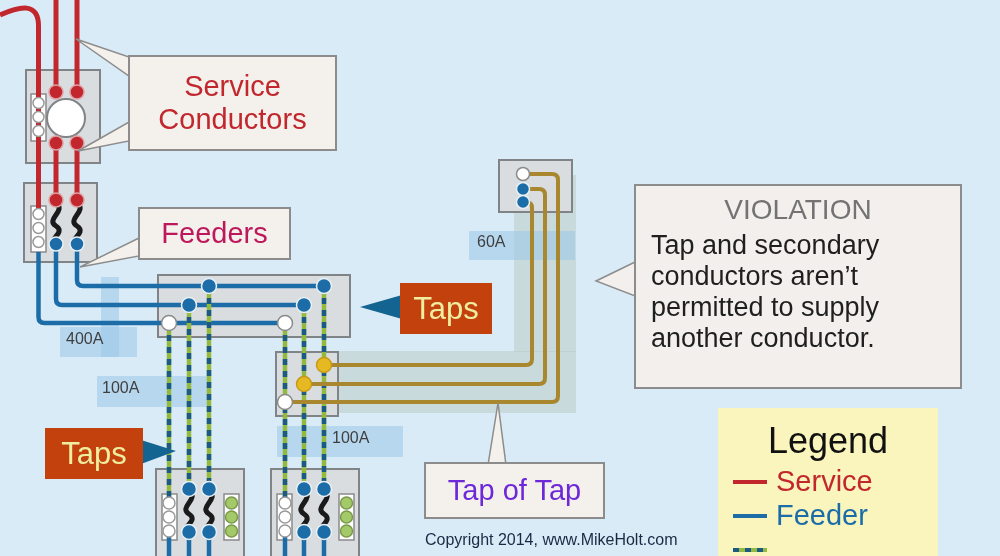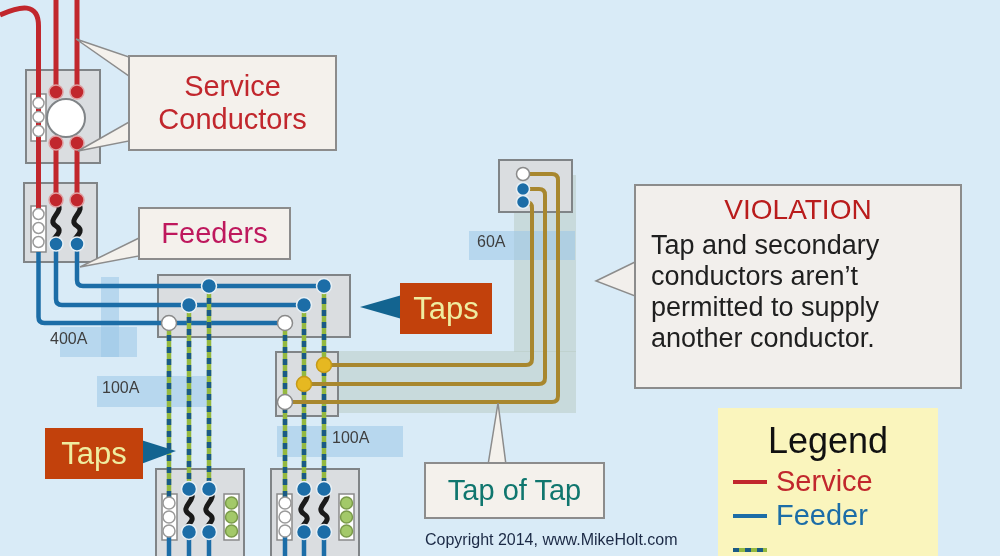--- a/index.html
+++ b/index.html
@@ -8,35 +8,35 @@
     background:#d9ebf7;font-family:"Liberation Sans",sans-serif;
   }
   #wires{position:absolute;left:0;top:0;z-index:2;}
   .lbl{position:absolute;z-index:3;}
   .white-callout{
     background:#f4f1ec;border:2px solid #8c8c8c;text-align:center;
     display:flex;flex-direction:column;justify-content:center;
   }
   .service-text{color:#c1272d;font-size:29px;line-height:33px;}
   .feeders-text{color:#be185d;font-size:29px;}
-  .totap-text{color:#0f766e;font-size:29px;}
+  .totap-text{color:#6d28d9;font-size:29px;}
   .blue-callout{
     background:#c2410c;color:#efeda0;font-size:31px;
     display:flex;align-items:center;justify-content:center;
   }
   .amp{
     position:absolute;z-index:3;font-size:16px;color:#3f3f3f;
   }
   .band{position:absolute;z-index:1;background:rgba(154,198,231,0.55);}
   .vband{position:absolute;z-index:1;background:rgba(183,201,193,0.5);}
   #violation-box{
     position:absolute;left:634px;top:184px;width:324px;height:201px;
     background:#f2efec;border:2px solid #8c8c8c;z-index:3;
   }
-  #violation-title{color:#b91c1c;font-size:28px;text-align:center;margin-top:8px;}
+  #violation-title{color:#737373;font-size:28px;text-align:center;margin-top:8px;}
   #violation-body{color:#1f1f1f;font-size:27px;line-height:31px;margin:4px 16px 0 15px;}
   #legend-box{
     position:absolute;left:718px;top:408px;width:220px;height:152px;
     background:#faf5bd;z-index:3;
   }
   #legend-title{color:#111;font-size:36px;text-align:center;margin-top:12px;}
   .legend-row{display:flex;align-items:center;gap:9px;margin:5px 0 0 15px;height:29px;}
   .swatch{width:34px;height:4px;flex:0 0 34px;}
   .swatch-service{background:#c1272d;}
   .swatch-feeder{background:#1c6da7;}
@@ -210,21 +210,21 @@
   </div>
 
   <div class="lbl blue-callout" style="left:45px;top:428px;width:98px;height:51px;">
     <span>Taps</span>
   </div>
 
   <div class="lbl white-callout" style="left:424px;top:462px;width:177px;height:53px;">
     <div class="totap-text">Tap of Tap</div>
   </div>
 
-  <div class="amp" style="left:50px;top:330px;">400A</div>
+  <div class="amp" style="left:66px;top:330px;">400A</div>
   <div class="amp" style="left:102px;top:379px;">100A</div>
   <div class="amp" style="left:332px;top:429px;">100A</div>
   <div class="amp" style="left:477px;top:233px;">60A</div>
 
   <div id="violation-box">
     <div id="violation-title">VIOLATION</div>
     <div id="violation-body">
       <div>Tap and secondary</div>
       <div>conductors aren’t</div>
       <div>permitted to supply</div>

